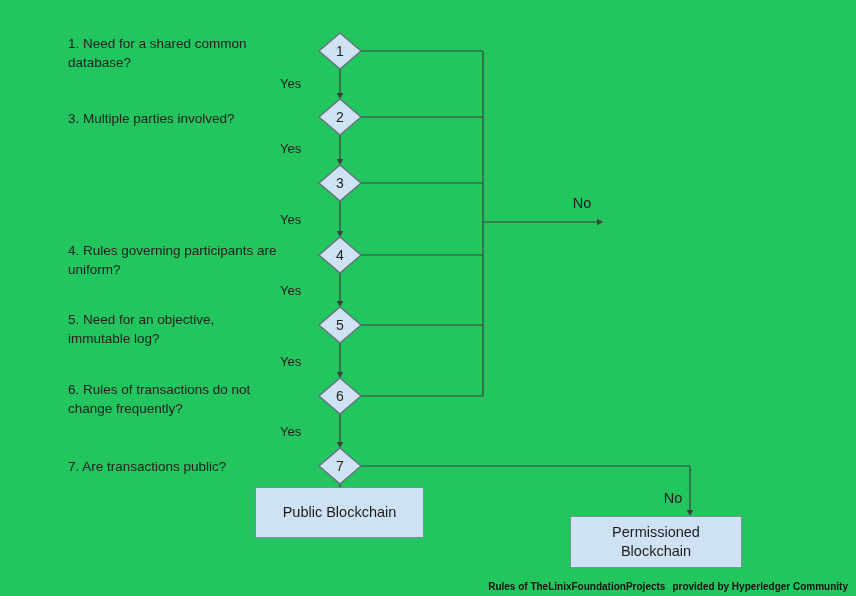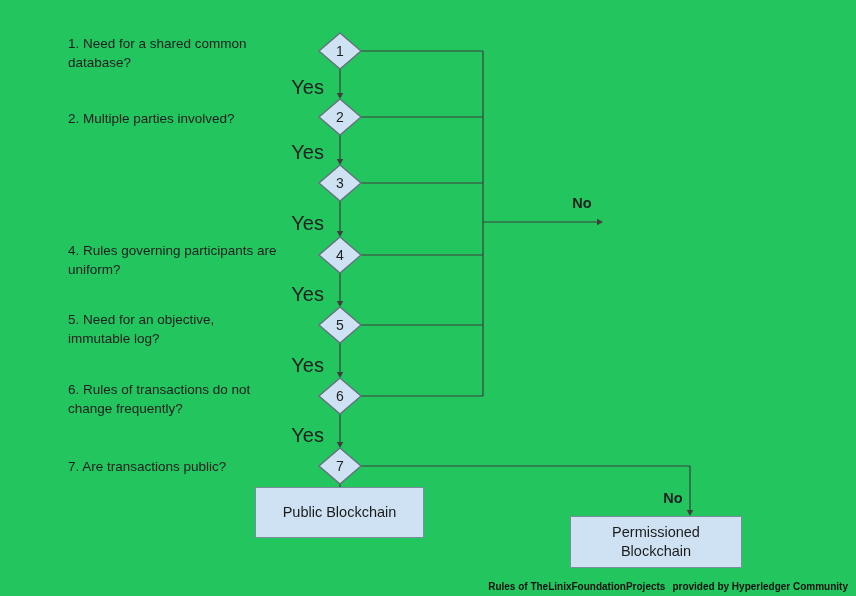--- a/index.html
+++ b/index.html
@@ -12,24 +12,24 @@
     position:absolute;left:68px;width:272px;font-size:13.5px;line-height:19px;
     white-space:pre-line;color:#212121;
   }
   .diamond{position:absolute;width:44px;height:38px;}
   .diamond svg{position:absolute;left:0;top:0;}
   .diamond .dnum{
     position:absolute;left:0;top:0;width:44px;height:38px;display:flex;
     align-items:center;justify-content:center;font-size:14px;color:#1f1f1f;
   }
   .yes-label{
-    position:absolute;width:44px;text-align:right;font-size:20px;color:#212121;
+    position:absolute;width:44px;font-size:13px;color:#212121;
   }
   .no-label{
-    position:absolute;width:32px;text-align:center;font-size:14.5px;color:#212121;font-weight:bold;
+    position:absolute;width:32px;text-align:center;font-size:14.5px;color:#212121;
   }
   .outcome{
     position:absolute;background:#cfe2f3;border:1.5px solid #7e8d9b;
     display:flex;align-items:center;justify-content:center;text-align:center;
     font-size:14.5px;color:#1c1c1c;box-sizing:border-box;
   }
   .outcome .inner{width:100%;line-height:19px;}
   .outcome .narrow{width:130px;margin:0 auto;line-height:19px;}
   .footer{
     position:absolute;right:8px;bottom:4px;font-size:10px;font-weight:700;
@@ -76,21 +76,21 @@
       <polygon points="336.8,372 343.2,372 340,378"></polygon>
       <polygon points="336.8,442 343.2,442 340,448"></polygon>
       <polygon points="336.8,510 343.2,510 340,516"></polygon>
       <polygon points="597,218.8 597,225.2 603,222"></polygon>
       <polygon points="686.8,510 693.2,510 690,516"></polygon>
     </g>
   </svg>
 
   <div class="question" style="top:34px">1. Need for a shared common
 database?</div>
-  <div class="question" style="top:109px">2. Multiple parties involved?</div>
+  <div class="question" style="top:109px">3. Multiple parties involved?</div>
   <div class="question" style="top:241px">4. Rules governing participants are
 uniform?</div>
   <div class="question" style="top:310px">5. Need for an objective,
 immutable log?</div>
   <div class="question" style="top:380px">6. Rules of transactions do not
 change frequently?</div>
   <div class="question" style="top:457px">7. Are transactions public?</div>
 
   <div class="diamond" style="left:318px;top:32px">
     <svg width="44" height="38">

